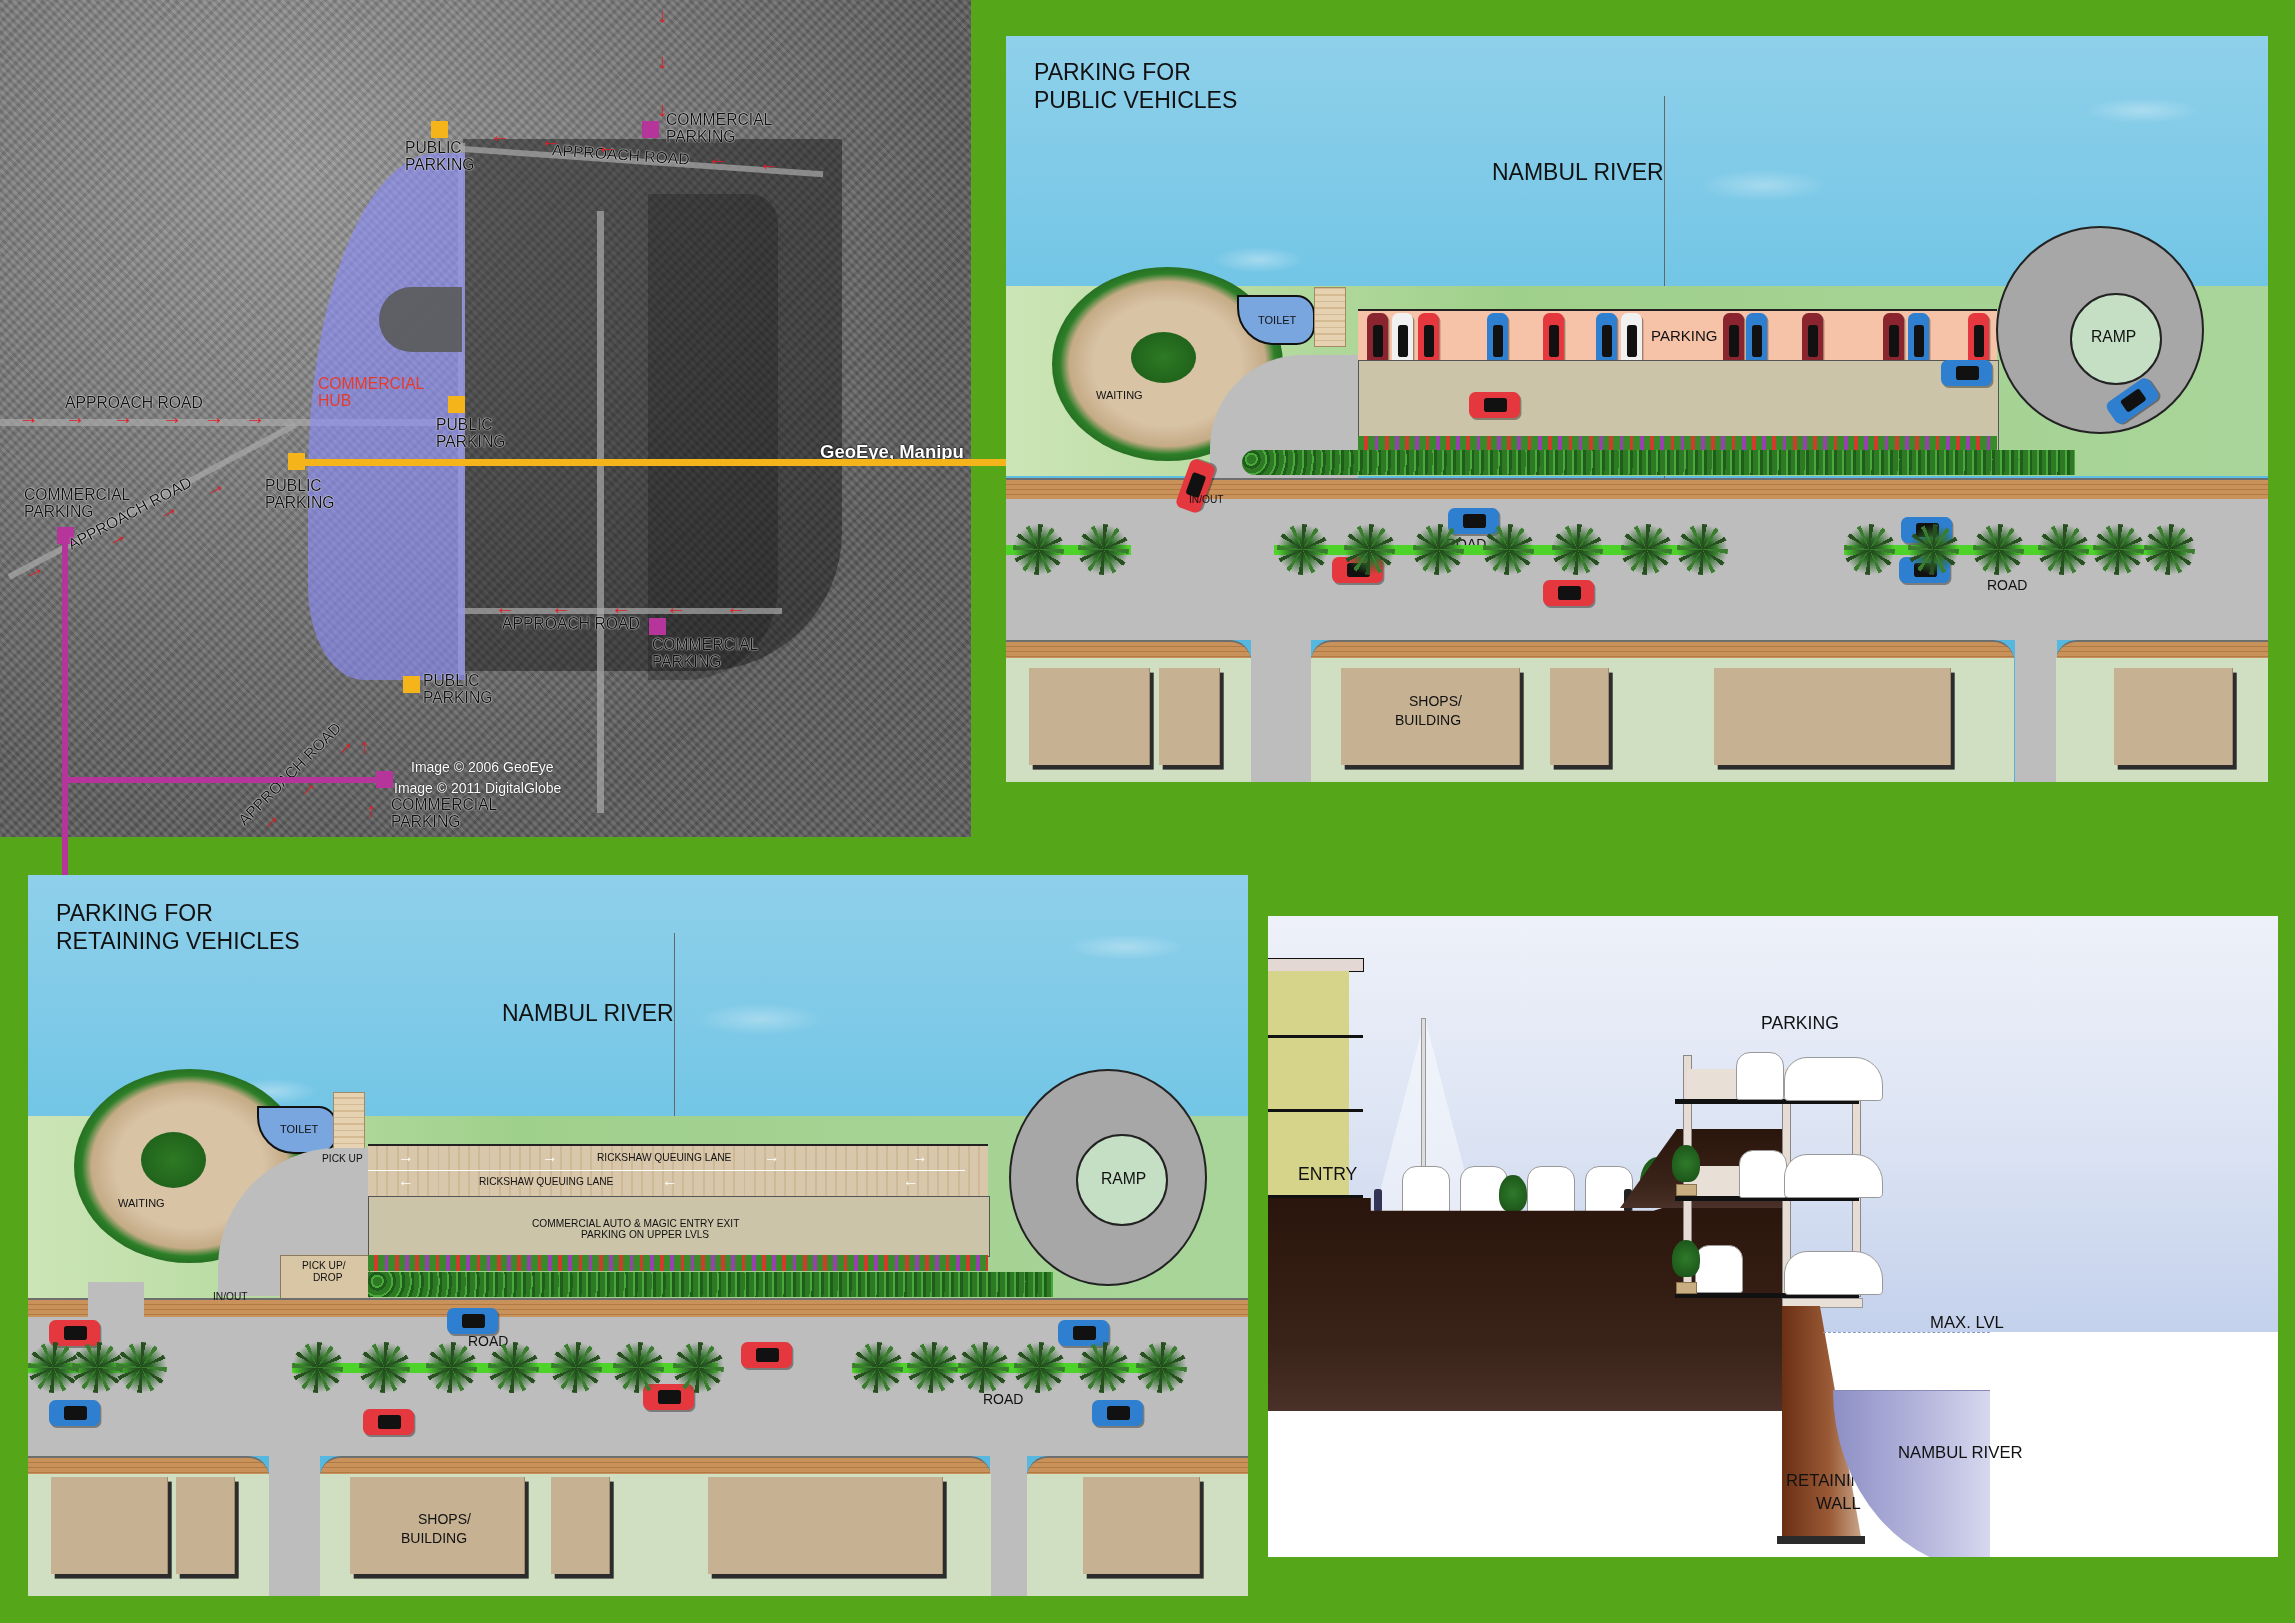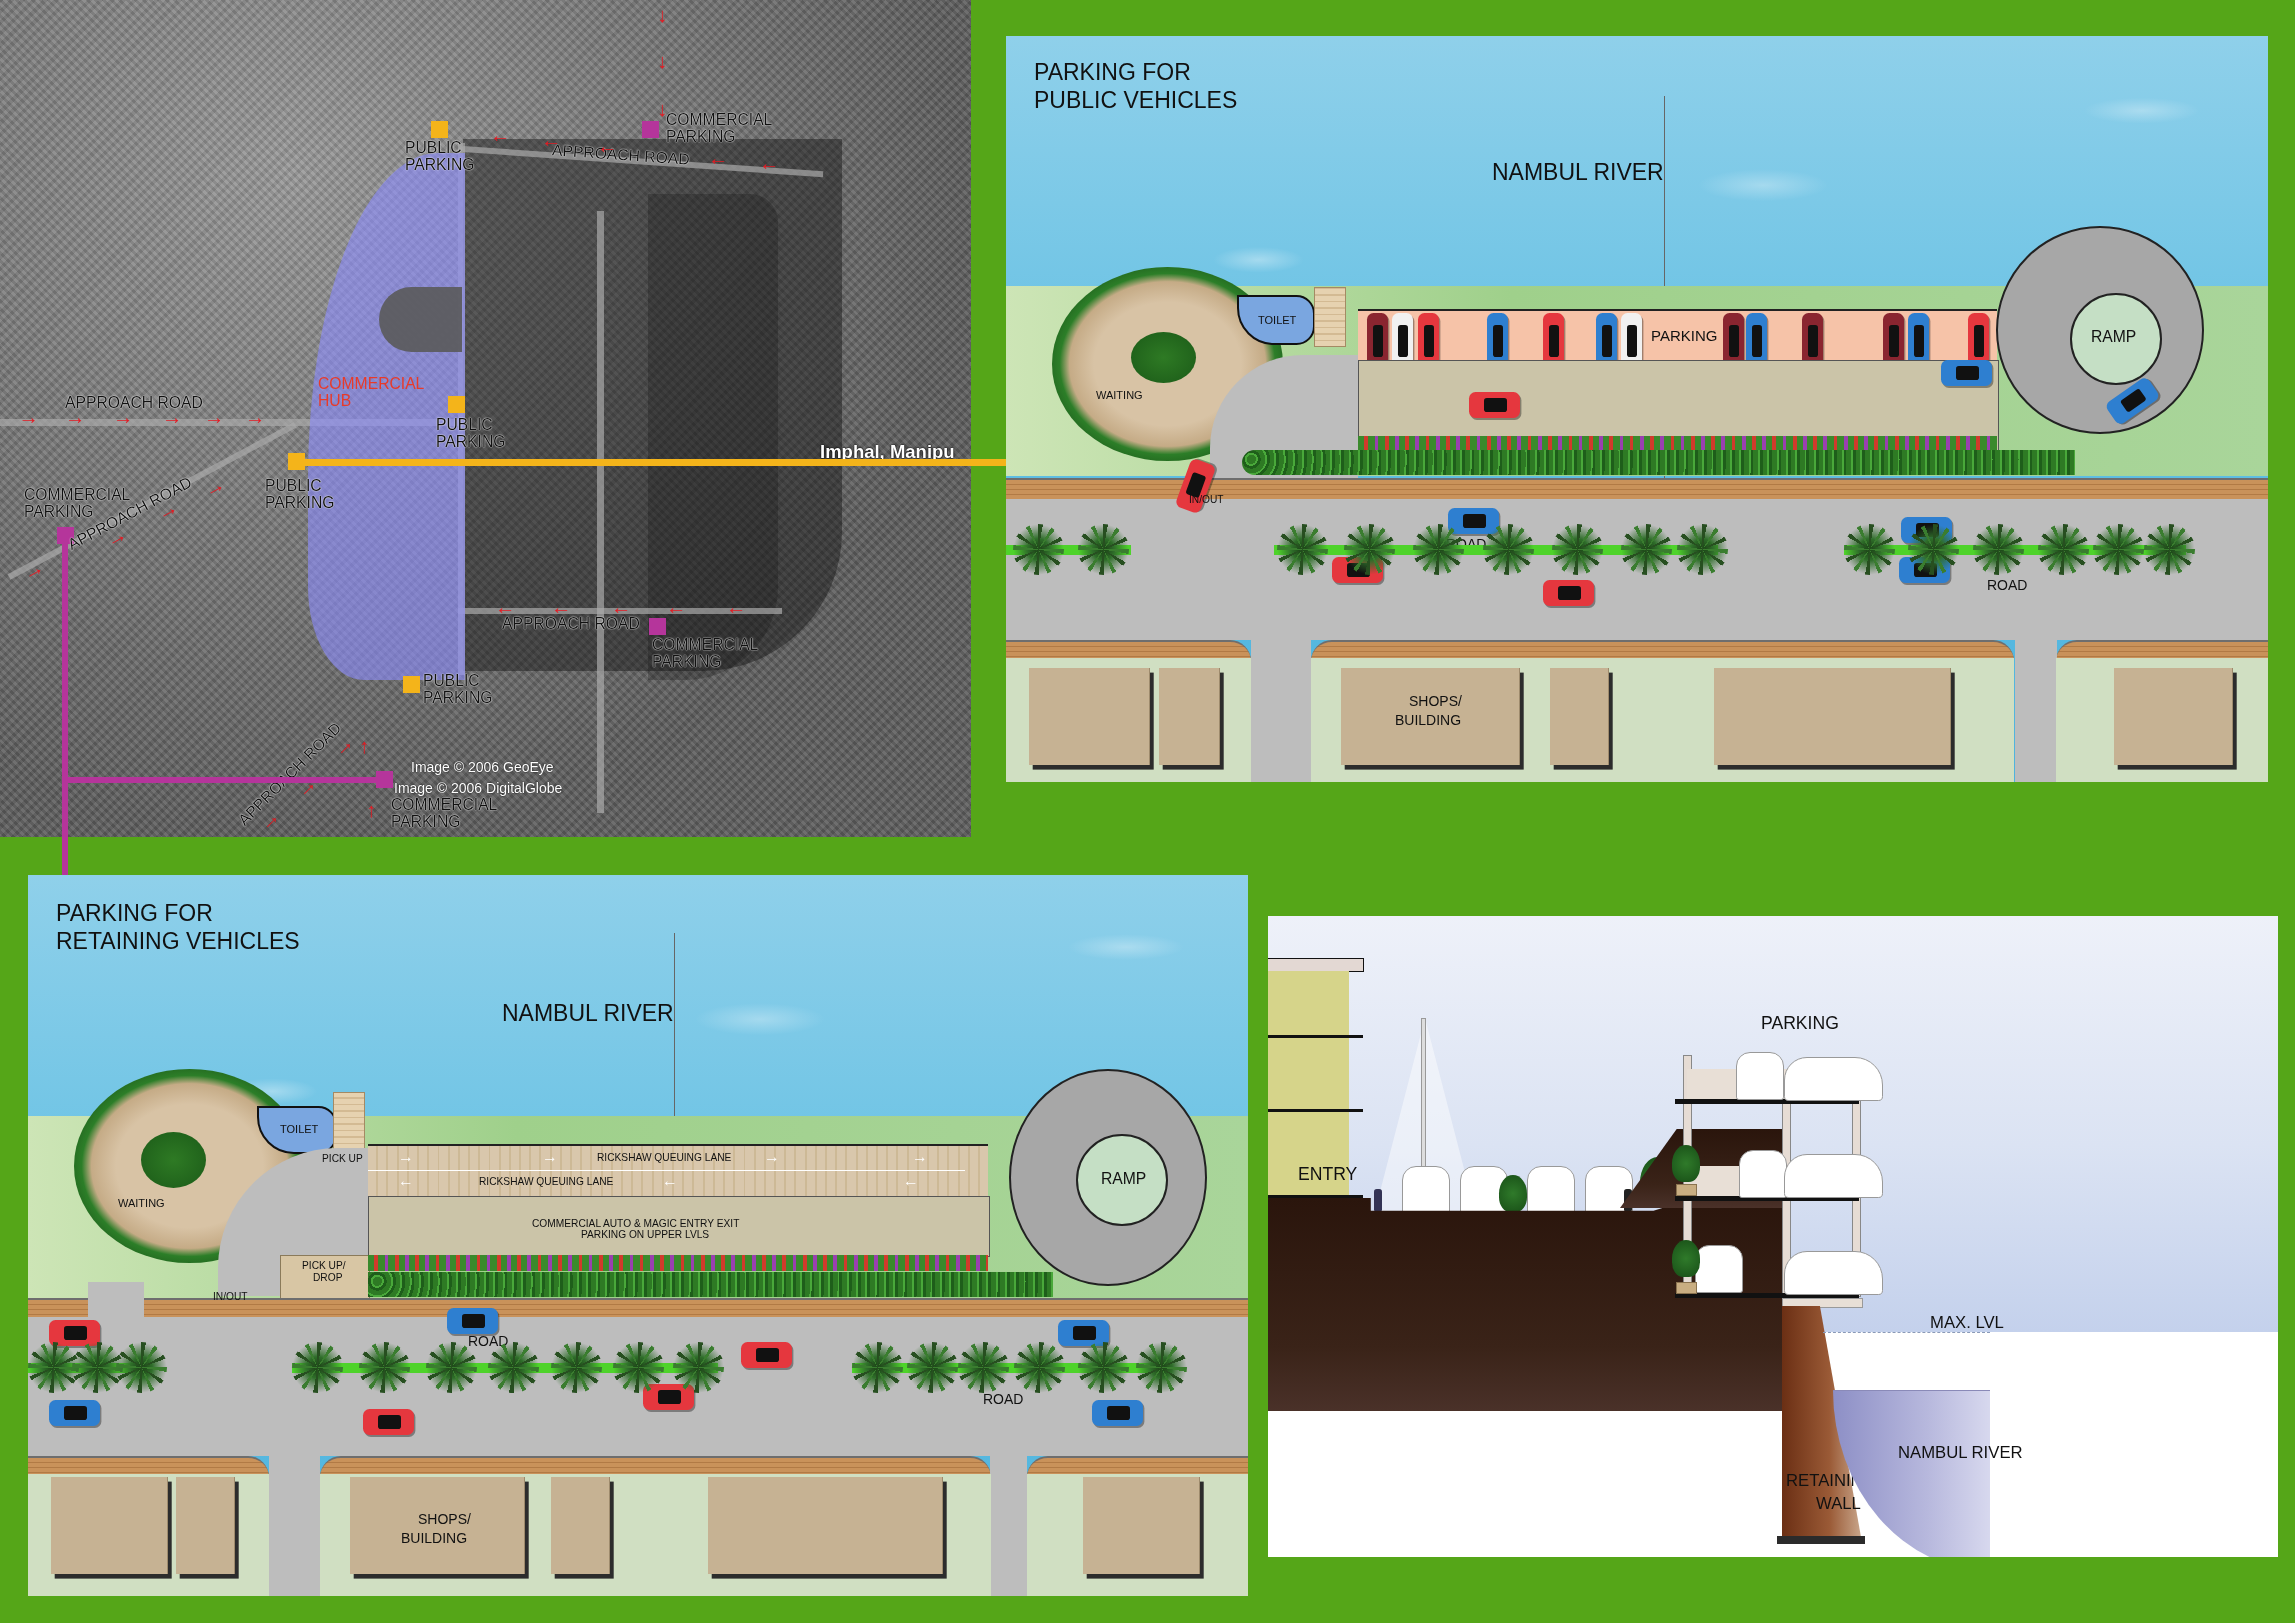--- a/index.html
+++ b/index.html
@@ -139,23 +139,23 @@
   <div class="arrow" style="left:23px;top:560px;transform:rotate(-28deg);">→</div>
   <div class="arrow" style="left:106px;top:527px;transform:rotate(-28deg);">→</div>
   <div class="arrow" style="left:157px;top:500px;transform:rotate(-28deg);">→</div>
   <div class="arrow" style="left:204px;top:477px;transform:rotate(-28deg);">→</div>
   <div class="arrow" style="left:259px;top:810px;transform:rotate(-45deg);">→</div>
   <div class="arrow" style="left:296px;top:777px;transform:rotate(-45deg);">→</div>
   <div class="arrow" style="left:333px;top:736px;transform:rotate(-45deg);">→</div>
   <div class="arrow" style="left:359px;top:736px;">↑</div>
   <div class="arrow" style="left:366px;top:800px;">↑</div>
 
-  <div class="maplbl" style="left:820px;top:442px;color:#fff;font-weight:bold;font-size:18.5px;text-shadow:0 0 1.9px #000,0 0 1.4px #000;">Imphal, Manipu</div>
+  <div class="maplbl" style="left:820px;top:442px;color:#fff;font-weight:bold;font-size:18.5px;text-shadow:0 0 1.9px #000,0 0 1.4px #000;">GeoEye, Manipu</div>
   <div class="maplbl" style="left:411px;top:760px;color:#fff;font-size:14px;text-shadow:0 0 1.4px #000;">Image © 2006 GeoEye</div>
-  <div class="maplbl" style="left:394px;top:781px;color:#fff;font-size:14px;text-shadow:0 0 1.4px #000;">Image © 2006 DigitalGlobe</div>
+  <div class="maplbl" style="left:394px;top:781px;color:#fff;font-size:14px;text-shadow:0 0 1.4px #000;">Image © 2011 DigitalGlobe</div>
 </div>
 
 <div class="abs" style="left:296px;top:459px;width:763px;height:6.5px;background:#f4b41a;"></div>
 <div class="abs" style="left:1047px;top:453px;width:19.4px;height:19.4px;background:#f4b41a;"></div>
 <div class="abs" style="left:62px;top:532px;width:6px;height:352px;background:#b5359b;"></div>
 <div class="abs" style="left:62px;top:777px;width:329px;height:6px;background:#b5359b;"></div>
 <div class="abs" style="left:57px;top:883px;width:15px;height:13px;background:#b5359b;"></div>
 
 <div class="panel water" style="left:1006px;top:36px;width:1262px;height:746px;">
   <div class="lbl" style="left:28px;top:23px;font-size:23px;">PARKING FOR</div>

